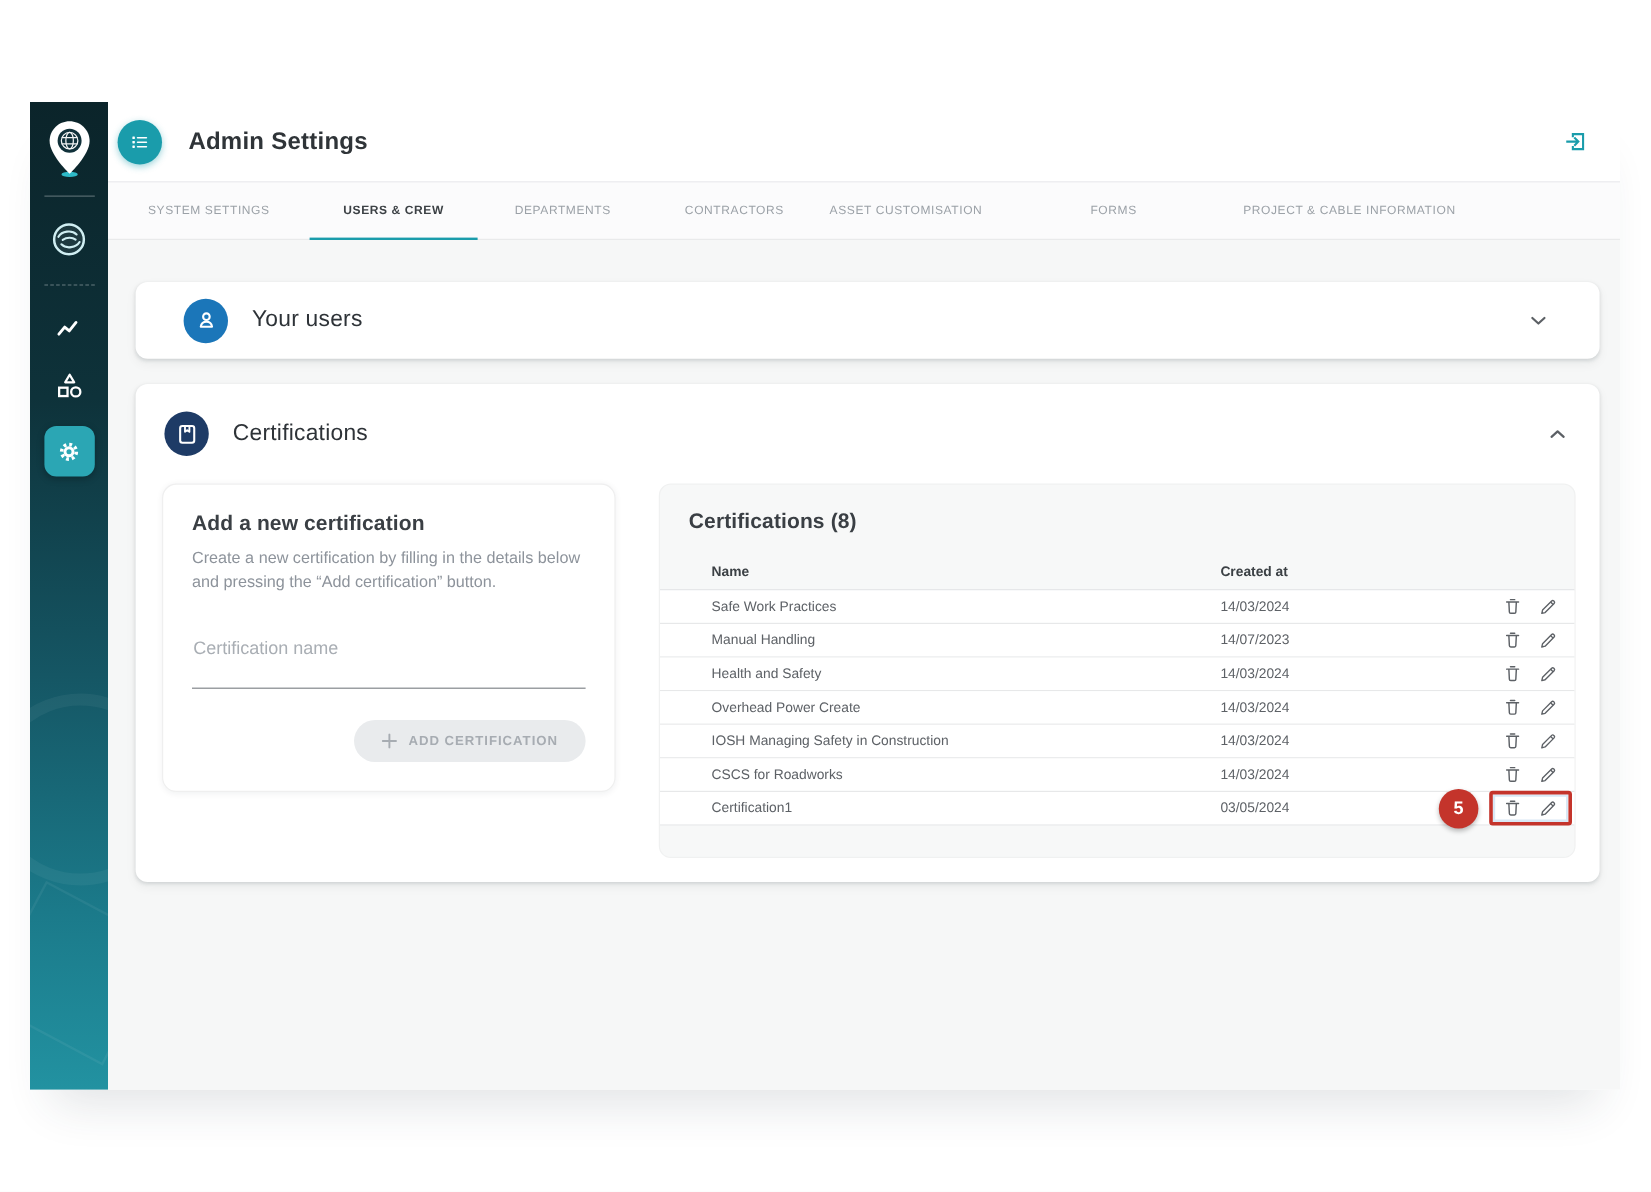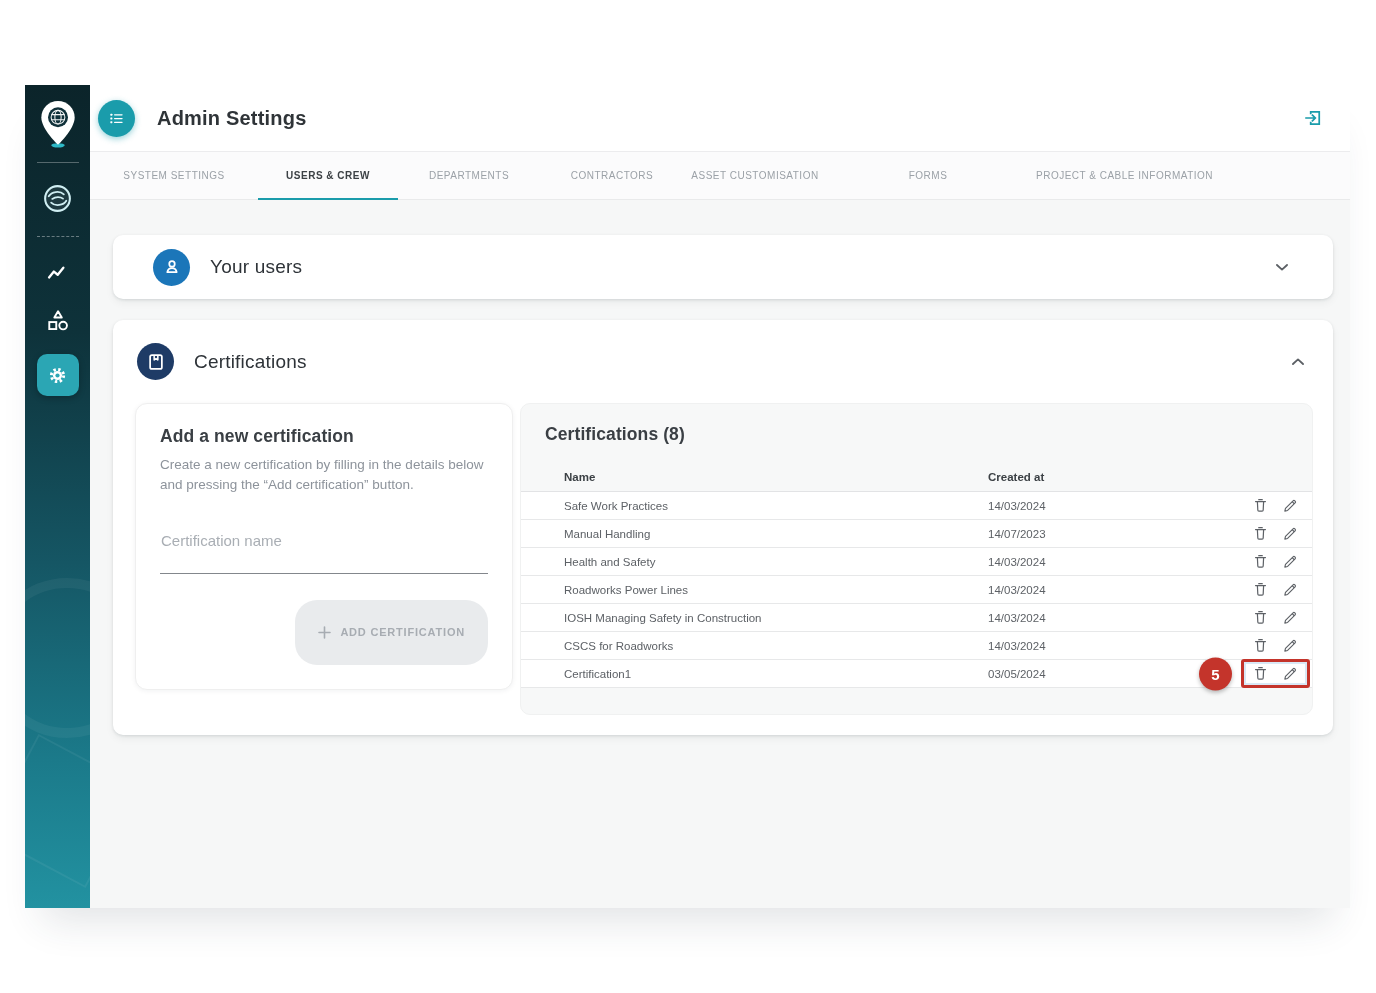--- a/index.html
+++ b/index.html
@@ -50,33 +50,33 @@
   .accordion { height:64px; display:flex; align-items:center; padding:0 40px; margin-bottom:21px; cursor:pointer; }
   .circle { width:37px; height:37px; flex:0 0 37px; border-radius:50%; display:flex; align-items:center; justify-content:center; }
   .circle.users { background:var(--users-circle,#1b76b9); }
   .circle.crews { background:var(--crews-circle,#7b3fa0); }
   .circle.certs { background:var(--certifications-circle,#1e3b66); }
   .acc-title { margin-left:20px; font-size:19px; color:#2e3338; font-weight:500; letter-spacing:.2px; }
   .chev { margin-left:auto; display:flex; }
 
   .cert-card { margin-bottom:0; padding-bottom:20px; }
   .cert-head { display:flex; align-items:center; padding:23px 24px 20px; cursor:pointer; }
-  .cert-body { display:flex; gap:7px; padding:3px 20px 0 22px; align-items:flex-start; }
+  .cert-body { display:flex; gap:36px; padding:3px 20px 0 22px; align-items:flex-start; }
 
   
   .add-panel { width:378px; flex:0 0 378px; background:#fff; border:1px solid #efefef; border-radius:12px;
                box-shadow:0 1px 5px rgba(25,35,45,.06); padding:22px 24px 24px; }
   .add-title { font-size:17.5px; font-weight:700; color:#3a3f44; letter-spacing:.1px; }
   .add-desc { margin-top:8px; font-size:13.5px; line-height:1.5; color:#8d939b; }
   .cert-input { margin-top:32px; width:100%; border:none; border-bottom:1px solid #83878c; background:transparent;
                 font-family:"Liberation Sans", sans-serif; font-size:15px; color:#3a3f44; padding:4px 1px 24px; outline:none; }
   .cert-input::placeholder { color:#a9aeb4; }
   .add-btn-row { display:flex; justify-content:flex-end; margin-top:26px; }
-  .add-btn { display:inline-flex; align-items:flex-start; gap:9px; background:#e9ebed; color:#a7acb2; border:none; cursor:default;
-             border-radius:22px; padding:26px 23px; font-family:"Liberation Sans", sans-serif;
+  .add-btn { display:inline-flex; align-items:flex-end; gap:9px; background:#e9ebed; color:#a7acb2; border:none; cursor:default;
+             border-radius:22px; padding:11px 23px; font-family:"Liberation Sans", sans-serif;
              font-size:11px; font-weight:700; letter-spacing:.8px; }
 
   
   .table-panel { flex:1; background:#f7f8f8; border:1px solid #f0f1f1; border-radius:10px; padding-bottom:26px; min-width:0; }
   .table-title { font-size:17.5px; font-weight:700; color:#3a3f44; padding:20px 24px 17px; letter-spacing:.1px; }
   .thead { display:flex; align-items:center; height:30px; padding:0 10px; border-bottom:1px solid #e2e3e5;
            font-size:11.5px; font-weight:700; color:#3c4145; }
   .col-name { flex:0 0 424px; min-width:0;margin-left:33px; }
   .col-created { flex:1; min-width:0; }
   .col-actions { flex:0 0 98px; display:flex; justify-content:flex-end; }
@@ -288,21 +288,21 @@
                       <button class="icon-btn">
                         <svg width="17" height="17" viewBox="0 0 24 24">
                           <path d="M4 20l.9-3.9L15.6 5.4a1.8 1.8 0 0 1 2.5 0l.4.4a1.8 1.8 0 0 1 0 2.5L7.9 19 4 20z" fill="none" stroke="currentColor" stroke-width="1.6" stroke-linejoin="round"></path>
                           <path d="M14.4 6.6l2.9 2.9" fill="none" stroke="currentColor" stroke-width="1.6"></path>
                         </svg>
                       </button>
                     </div>
                   </div>
                 </div>
                   <div class="trow">
-                  <div class="cell col-name">Roadworks Power Lines</div>
+                  <div class="cell col-name">Overhead Power Create</div>
                   <div class="cell col-created">14/03/2024</div>
                   <div class="col-actions">
                     <div class="actions-box">
 
                       <button class="icon-btn">
                         <svg width="17" height="17" viewBox="0 0 24 24">
                           <path d="M9.5 3.8h5M5 6.5h14M7.6 6.5l.6 11.8c0 .9.7 1.6 1.6 1.6h4.4c.9 0 1.6-.7 1.6-1.6l.6-11.8" fill="none" stroke="currentColor" stroke-width="1.7" stroke-linecap="round"></path>
                         </svg>
                       </button>
                       <button class="icon-btn">

